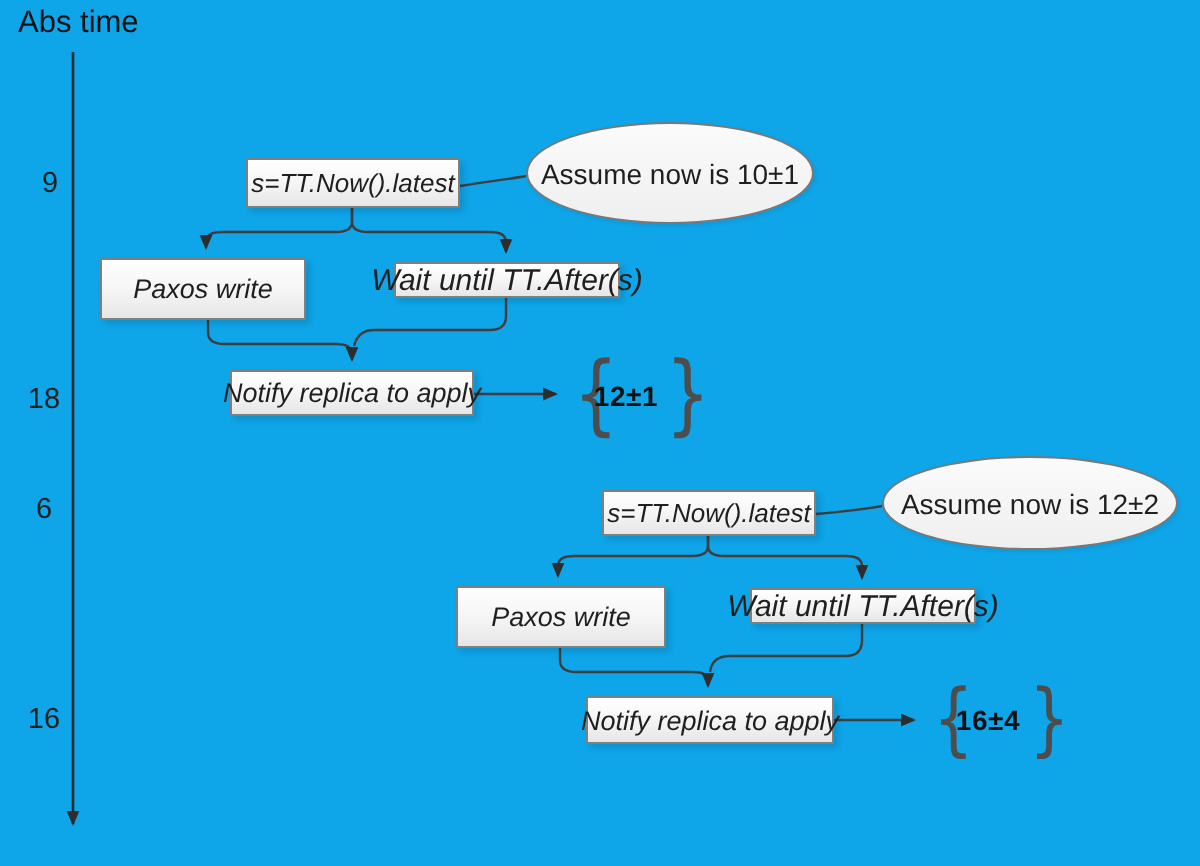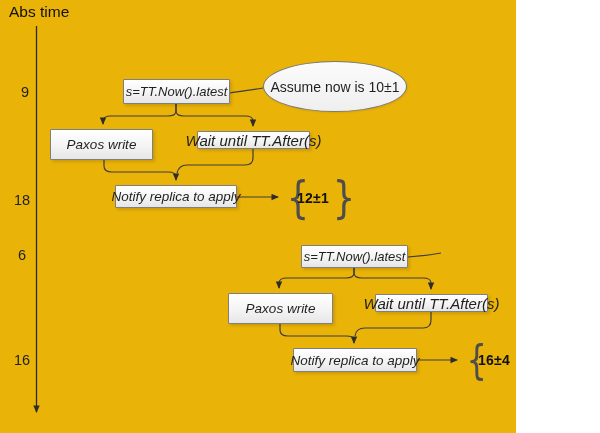--- a/index.html
+++ b/index.html
@@ -1,17 +1,17 @@
 <!DOCTYPE html>
 <html><head>
 <meta charset="utf-8">
 <style>
   html,body{margin:0;padding:0;background:#ffffff;}
   .canvas{
-    position:relative;width:516px;height:433px;background:#eab308;overflow:hidden;
+    position:relative;width:600px;height:433px;background:#0ea5e9;overflow:hidden;
     font-family:"Liberation Sans",sans-serif;color:#1f1f1f;
   }
   .wires{position:absolute;left:0;top:0;width:600px;height:433px;}
   .axis-label{
     position:absolute;left:9px;top:3px;font-size:15.5px;color:#111;
   }
   .tick{
     position:absolute;font-size:14.5px;color:#222;transform:translate(-50%,-50%);
   }
   .box{
@@ -81,20 +81,21 @@
   <div class="box" style="left:123px;top:79px;width:107px;height:25px;font-size:13px">s=TT.Now().latest</div>
   <div class="ellipse" style="left:263px;top:61px;width:144px;height:51px">Assume now is 10±1</div>
   <div class="box" style="left:50px;top:129px;width:103px;height:31px">Paxos write</div>
   <div class="box small" style="left:197px;top:131px;width:113px;height:18px">Wait until TT.After(s)</div>
   <div class="box" style="left:115px;top:185px;width:122px;height:23px">Notify replica to apply</div>
   <span class="brace f1" style="left:284px;top:176px">{</span>
   <div class="result" style="left:313px;top:198px">12±1</div>
   <span class="brace f1" style="left:330px;top:176px">}</span>
 
   <div class="box" style="left:301px;top:245px;width:107px;height:23px;font-size:13px">s=TT.Now().latest</div>
+  <div class="ellipse" style="left:441px;top:228px;width:148px;height:47px">Assume now is 12±2</div>
   <div class="box" style="left:228px;top:293px;width:105px;height:31px">Paxos write</div>
   <div class="box small" style="left:375px;top:294px;width:113px;height:18px">Wait until TT.After(s)</div>
   <div class="box" style="left:293px;top:348px;width:124px;height:24px">Notify replica to apply</div>
   <span class="brace f2" style="left:464px;top:340px">{</span>
   <div class="result" style="left:494px;top:360px">16±4</div>
   <span class="brace f2" style="left:512px;top:340px">}</span>
 
 </div>
 
 </body></html>

